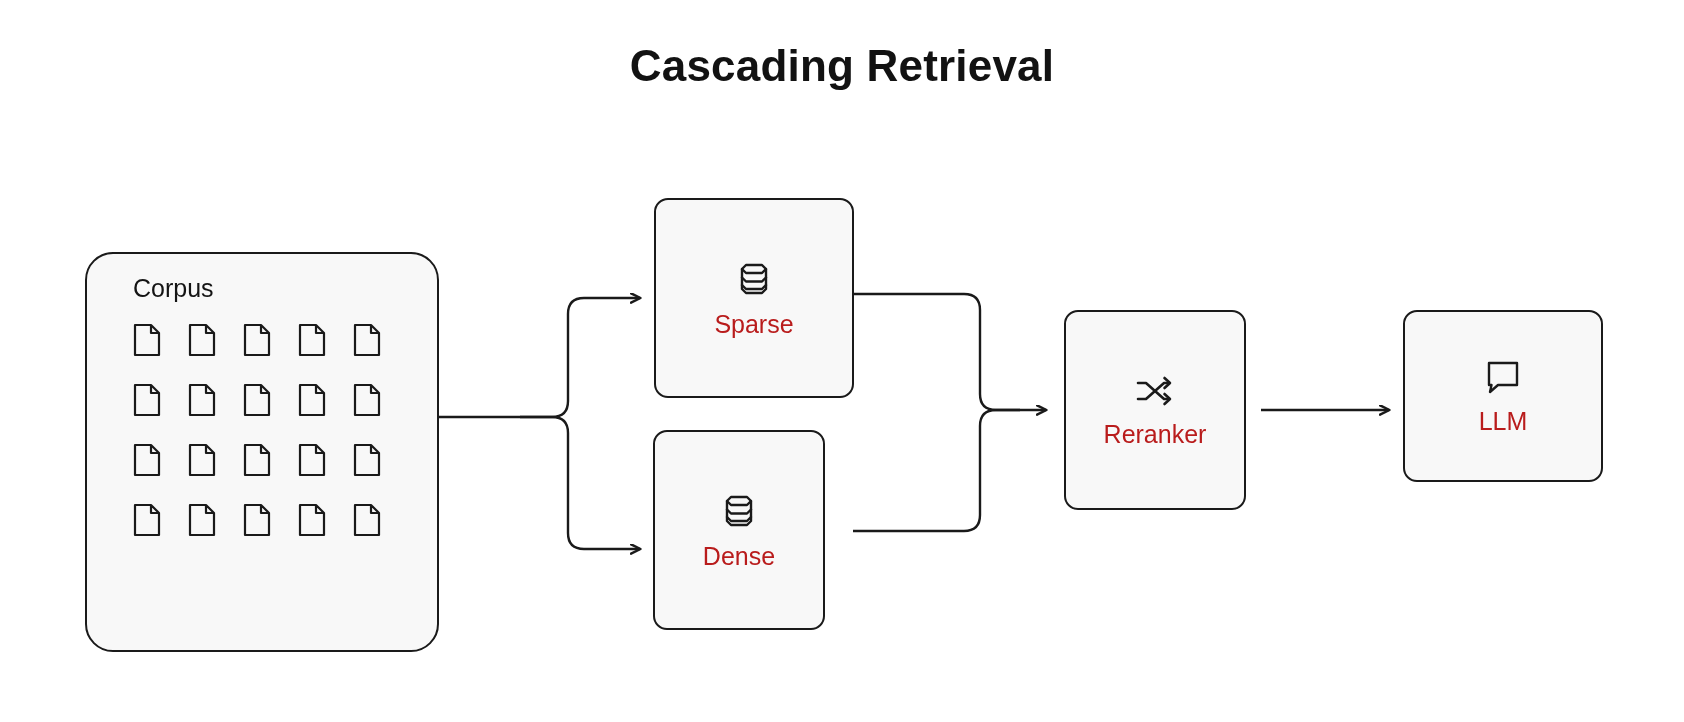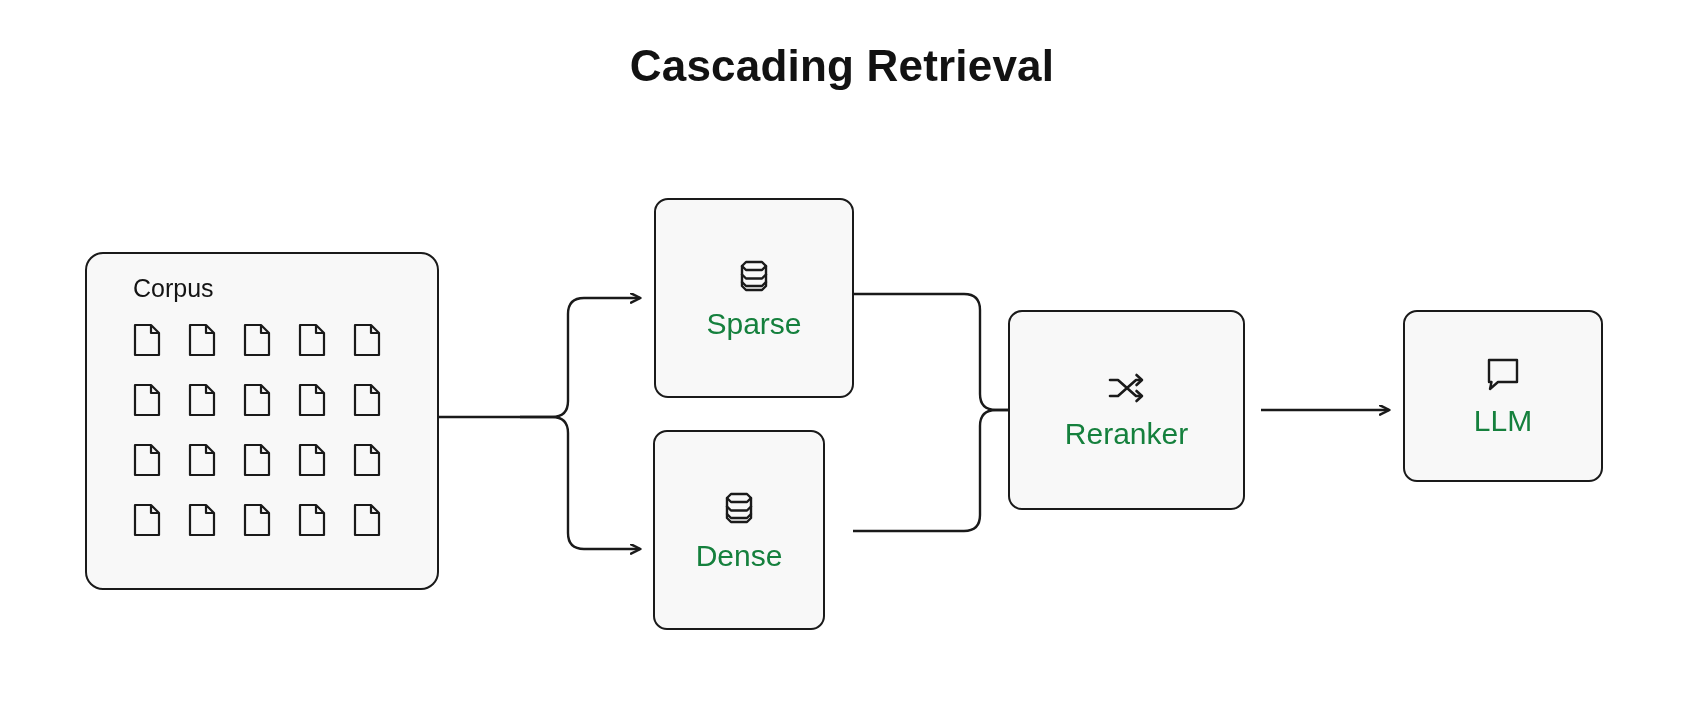--- a/index.html
+++ b/index.html
@@ -50,37 +50,37 @@
   .node-inner {
     width: 100%;
     height: 100%;
     display: flex;
     flex-direction: column;
     align-items: center;
     justify-content: center;
     gap: 14px;
   }
   .node-label {
-    font-size: 30px;
+    font-size: 25px;
     font-weight: 400;
-    color: #15803d;
+    color: #b91c1c;
     line-height: 1;
   }
   .node-icon {
     display: block;
     line-height: 0;
   }
 
   
   #node-corpus {
     left: 85px;
     top: 252px;
     width: 354px;
-    height: 338px;
-    border-radius: 18px;
+    height: 400px;
+    border-radius: 28px;
   }
   .corpus-inner {
     width: 100%;
     height: 100%;
     display: flex;
     flex-direction: column;
     align-items: flex-start;
     justify-content: flex-start;
     padding: 22px 0 0 46px;
     box-sizing: border-box;
@@ -113,23 +113,23 @@
     width: 200px;
     height: 200px;
   }
   #node-dense {
     left: 653px;
     top: 430px;
     width: 172px;
     height: 200px;
   }
   #node-reranker {
-    left: 1008px;
+    left: 1064px;
     top: 310px;
-    width: 237px;
+    width: 182px;
     height: 200px;
   }
   #node-llm {
     left: 1403px;
     top: 310px;
     width: 200px;
     height: 172px;
   }
 </style>
 </head>

